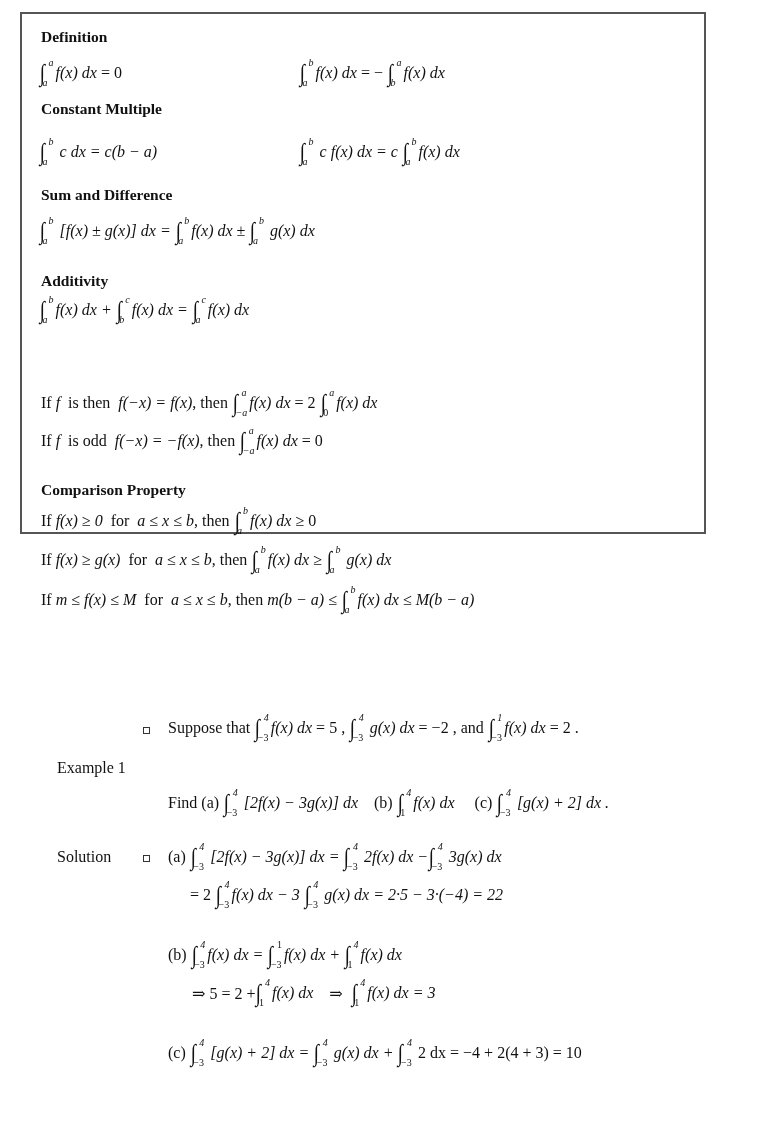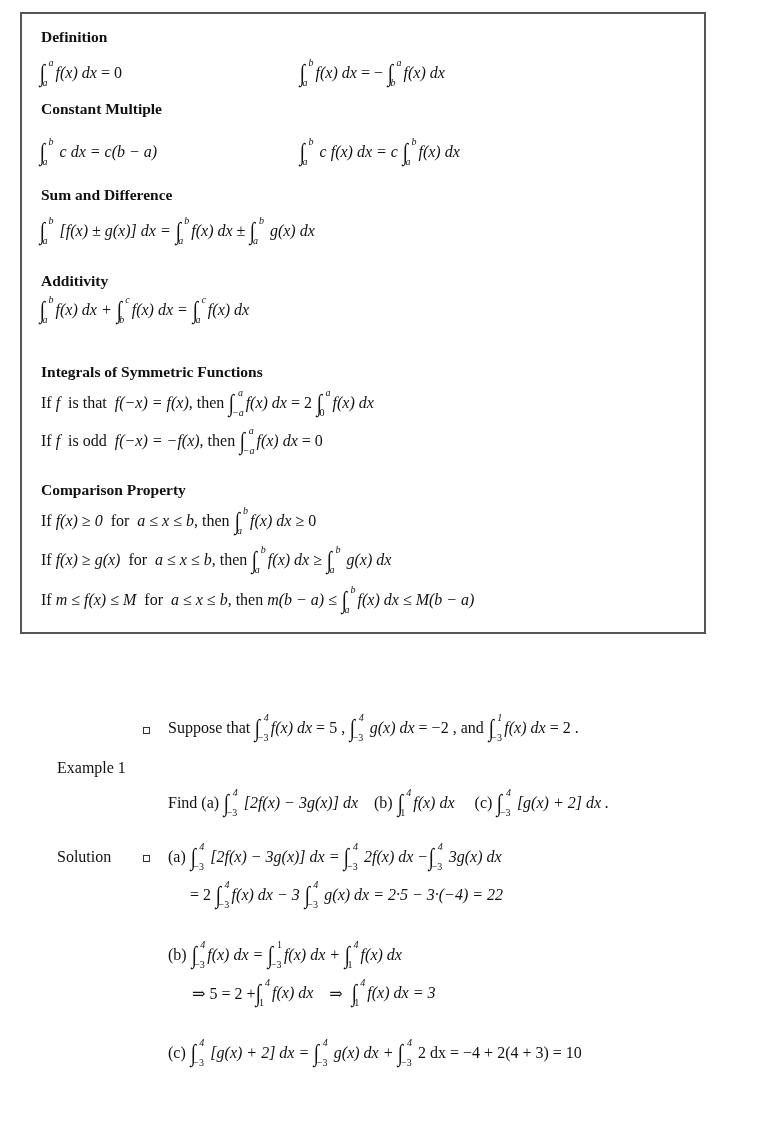--- a/index.html
+++ b/index.html
@@ -1,21 +1,21 @@
 <!DOCTYPE html>
 <html><head>
 <meta charset="utf-8">
 <style>
   html, body { margin: 0; padding: 0; background: #ffffff; }
   body {
     width: 768px; height: 1147px; position: relative; overflow: hidden;
     font-family: "Liberation Serif", "DejaVu Serif", serif; color: #111;
   }
   .box {
-    position: absolute; left: 20px; top: 12px; width: 686px; height: 622px;
+    position: absolute; left: 20px; top: 12px; width: 686px; height: 522px;
     border: 2px solid #555; box-sizing: border-box;
   }
   .h { position: absolute; left: 19px; font-weight: bold; font-size: 15.5px; }
   .eq { position: absolute; font-size: 16px; white-space: nowrap; display: flex; align-items: center; }
   .m { font-style: italic; }
   .int { display: inline-flex; align-items: center; margin: 0 2px 0 0; }
   .int .sym { font-size: 24px; font-style: normal; line-height: 1; transform: scaleX(0.8); display: inline-block; }
   .int .lim { display: inline-flex; flex-direction: column; justify-content: space-between; height: 30px; font-size: 10px; font-style: italic; margin-left: -1px; }
   .int .lim span { line-height: 10px; }
   .int .lim .up { margin-left: 4px; }
@@ -138,23 +138,22 @@
     <span class="int">
         <span class="sym">∫</span>
         <span class="lim">
           <span class="up">c</span>
           <span class="lo">a</span>
         </span>
       </span>
     <span>f(x) dx</span>
   </div>
 
-  <div class="h" style="top:349px">Integrals of Symmetric Functions</div>
   <div class="eq" style="left:19px;top:374px">
-    <span>If</span>&nbsp;<span class="m">f</span>&nbsp;&nbsp;<span>is that</span>&nbsp;&nbsp;<span class="m">f(−x) = f(x)</span><span>, then</span>&nbsp;
+    <span>If</span>&nbsp;<span class="m">f</span>&nbsp;&nbsp;<span>is then</span>&nbsp;&nbsp;<span class="m">f(−x) = f(x)</span><span>, then</span>&nbsp;
     <span class="int m">
         <span class="sym">∫</span>
         <span class="lim">
           <span class="up">a</span>
           <span class="lo">−a</span>
         </span>
       </span>
     <span class="m">f(x) dx</span>&nbsp;<span>= 2</span>&nbsp;
     <span class="int m">
         <span class="sym">∫</span>

